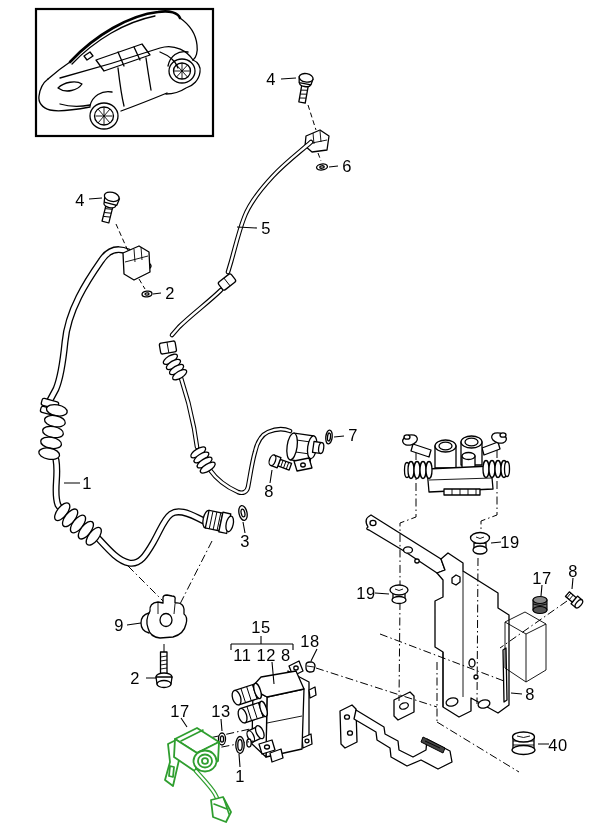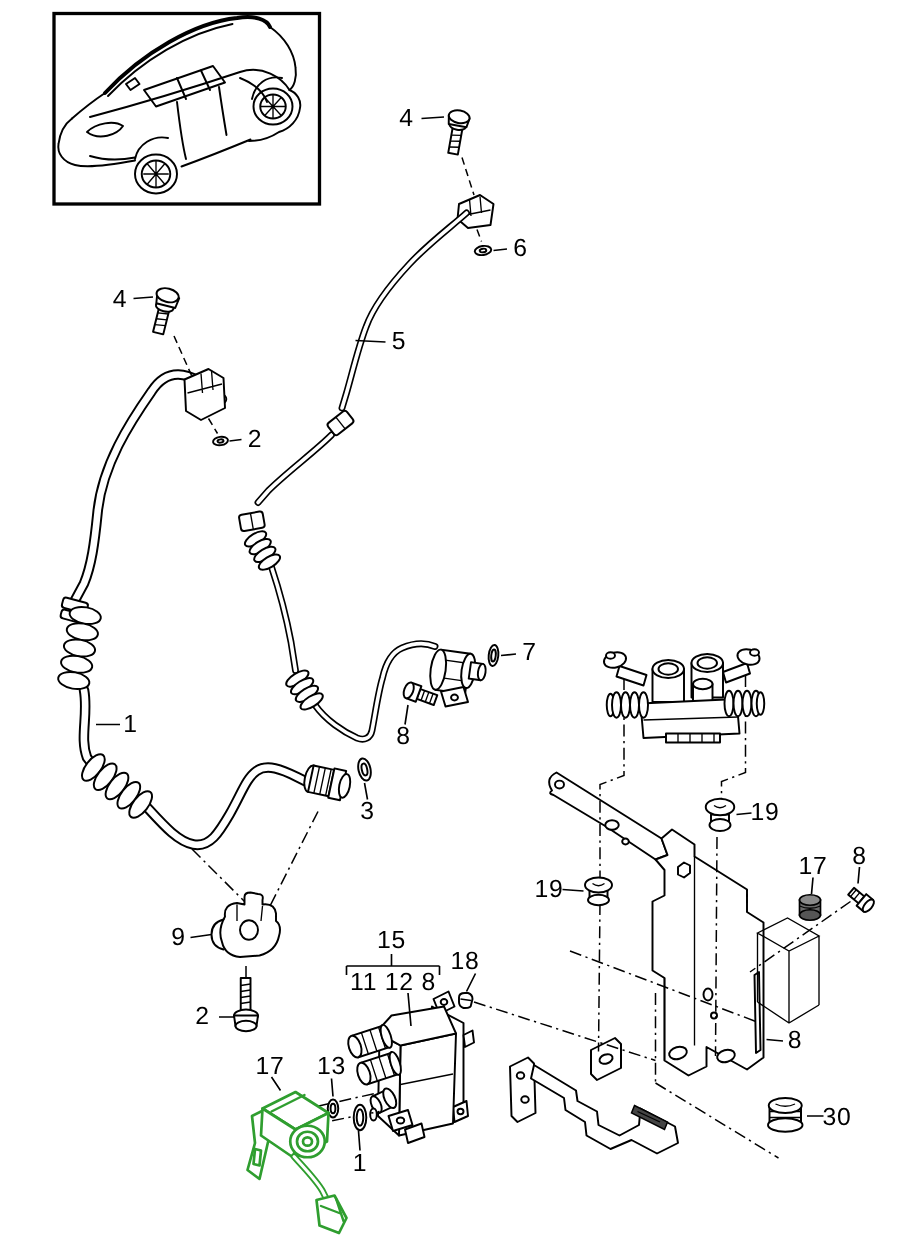--- a/index.html
+++ b/index.html
@@ -394,14 +394,14 @@
   <span class="callout" style="left:262px;top:655px">11 12 8</span>
   <span class="callout" style="left:310px;top:641px">18</span>
   <span class="callout" style="left:180px;top:711px">17</span>
   <span class="callout" style="left:221px;top:711px">13</span>
   <span class="callout" style="left:240px;top:776px">1</span>
   <span class="callout" style="left:510px;top:542px">19</span>
   <span class="callout" style="left:366px;top:593px">19</span>
   <span class="callout" style="left:542px;top:578px">17</span>
   <span class="callout" style="left:573px;top:571px">8</span>
   <span class="callout" style="left:530px;top:694px">8</span>
-  <span class="callout" style="left:558px;top:745px">30</span>
+  <span class="callout" style="left:558px;top:745px">40</span>
 </div>
 
 </body></html>

